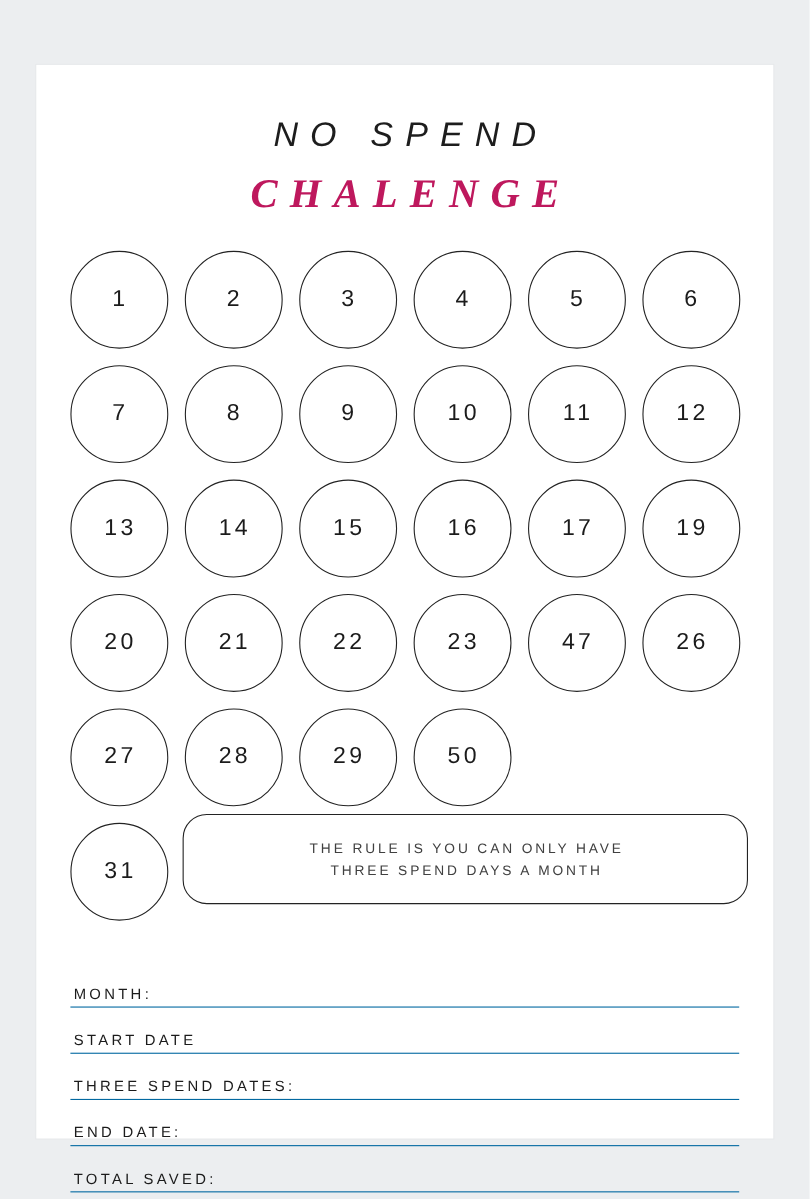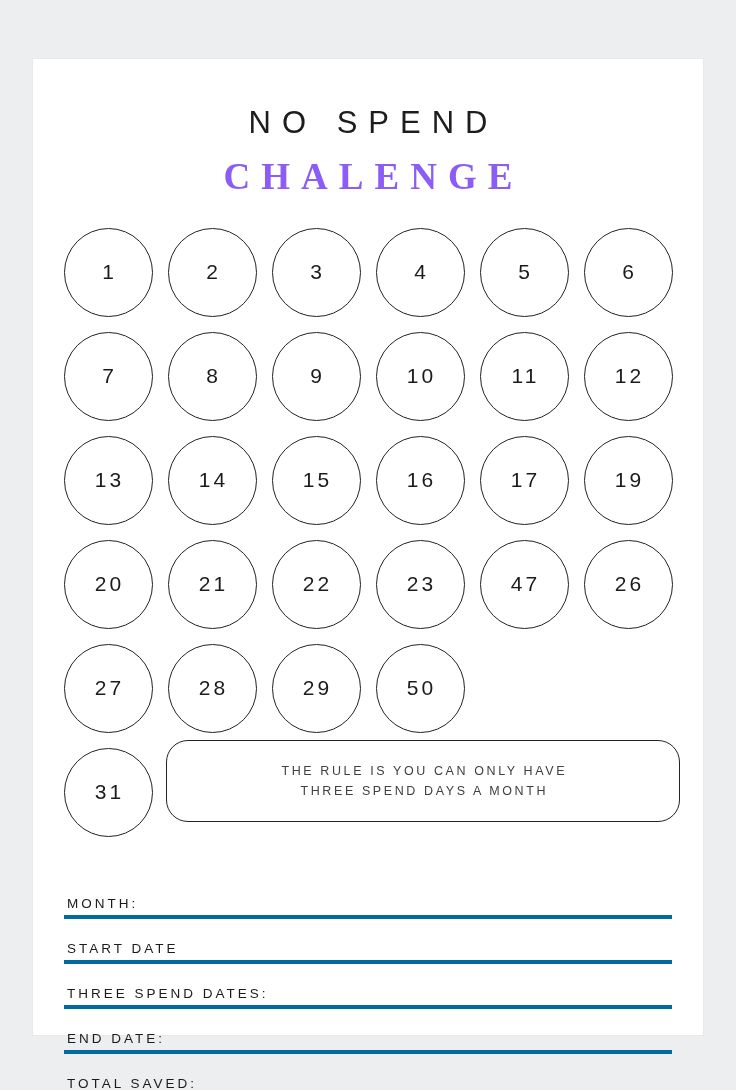--- a/index.html
+++ b/index.html
@@ -18,34 +18,35 @@
     left: 33px;
     top: 59px;
     width: 670px;
     height: 976px;
     background: #ffffff;
     box-shadow: 0 0 0 1px rgba(0,0,0,0.02);
   }
   .title-block {
     padding-top: 46px;
     text-align: center;
+    font-style: italic;
   }
   .title-line1 {
     font-family: "Liberation Sans", sans-serif;
     font-size: 31px;
     letter-spacing: 11px;
     color: #1d1d1d;
     font-weight: 400;
     text-indent: 11px;
   }
   .title-line2 {
     font-family: "Liberation Serif", serif;
     font-size: 37px;
     letter-spacing: 11px;
-    color: #8b5cf6;
+    color: #be185d;
     font-weight: 700;
     margin-top: 14px;
     text-indent: 11px;
   }
   .grid {
     margin: 22px auto 0 auto;
     width: 624px;
     display: grid;
     grid-template-columns: repeat(6, 104px);
     grid-auto-rows: 104px;
@@ -102,21 +103,21 @@
     color: #404040;
     line-height: 20px;
     text-indent: 2.6px;
     white-space: nowrap;
   }
   .fields {
     margin: 52px auto 0 auto;
     width: 608px;
   }
   .field-row {
-    border-bottom: 4px solid #0369a1;
+    border-bottom: 1px solid #0369a1;
     padding-bottom: 4px;
     margin-bottom: 22px;
   }
   .field-label {
     font-size: 13.5px;
     letter-spacing: 3px;
     color: #1b1b1b;
     text-indent: 3px;
     white-space: nowrap;
   }

